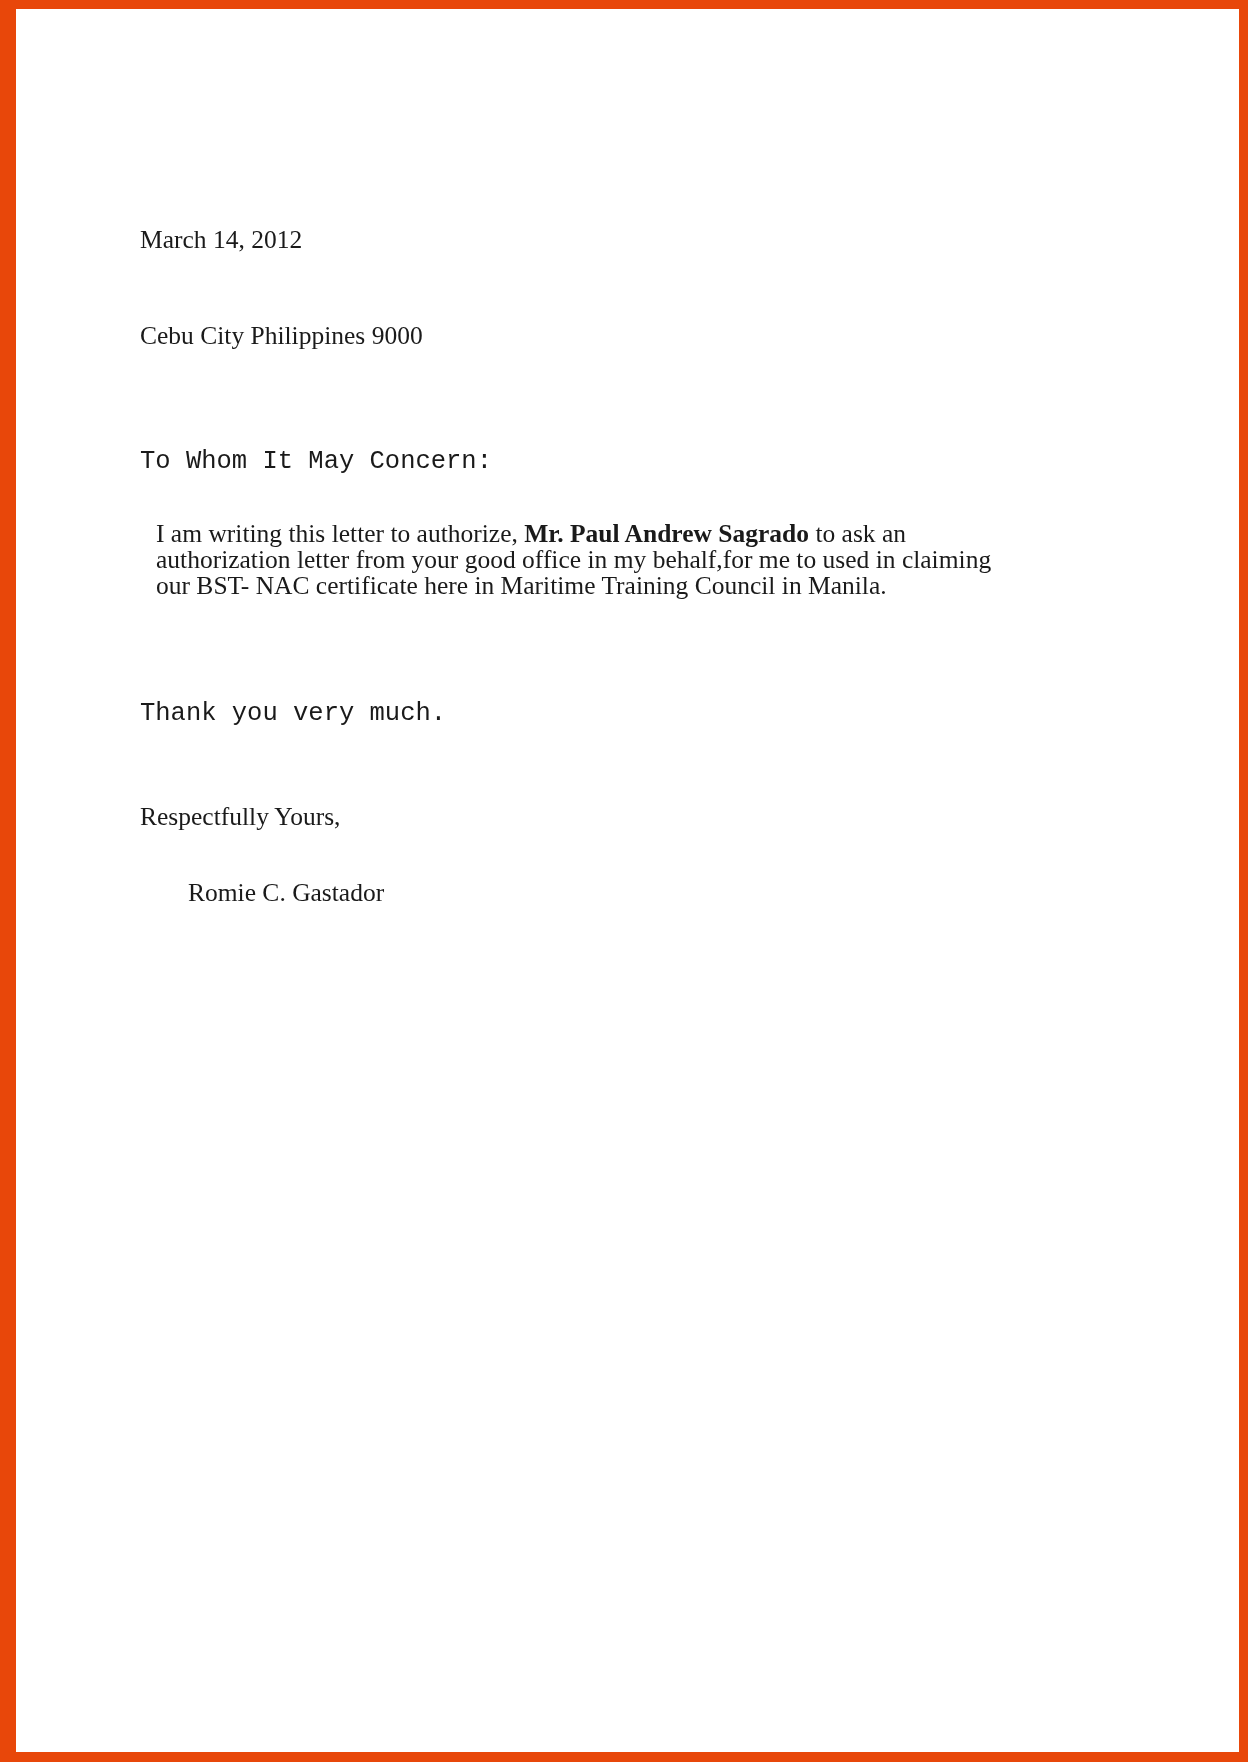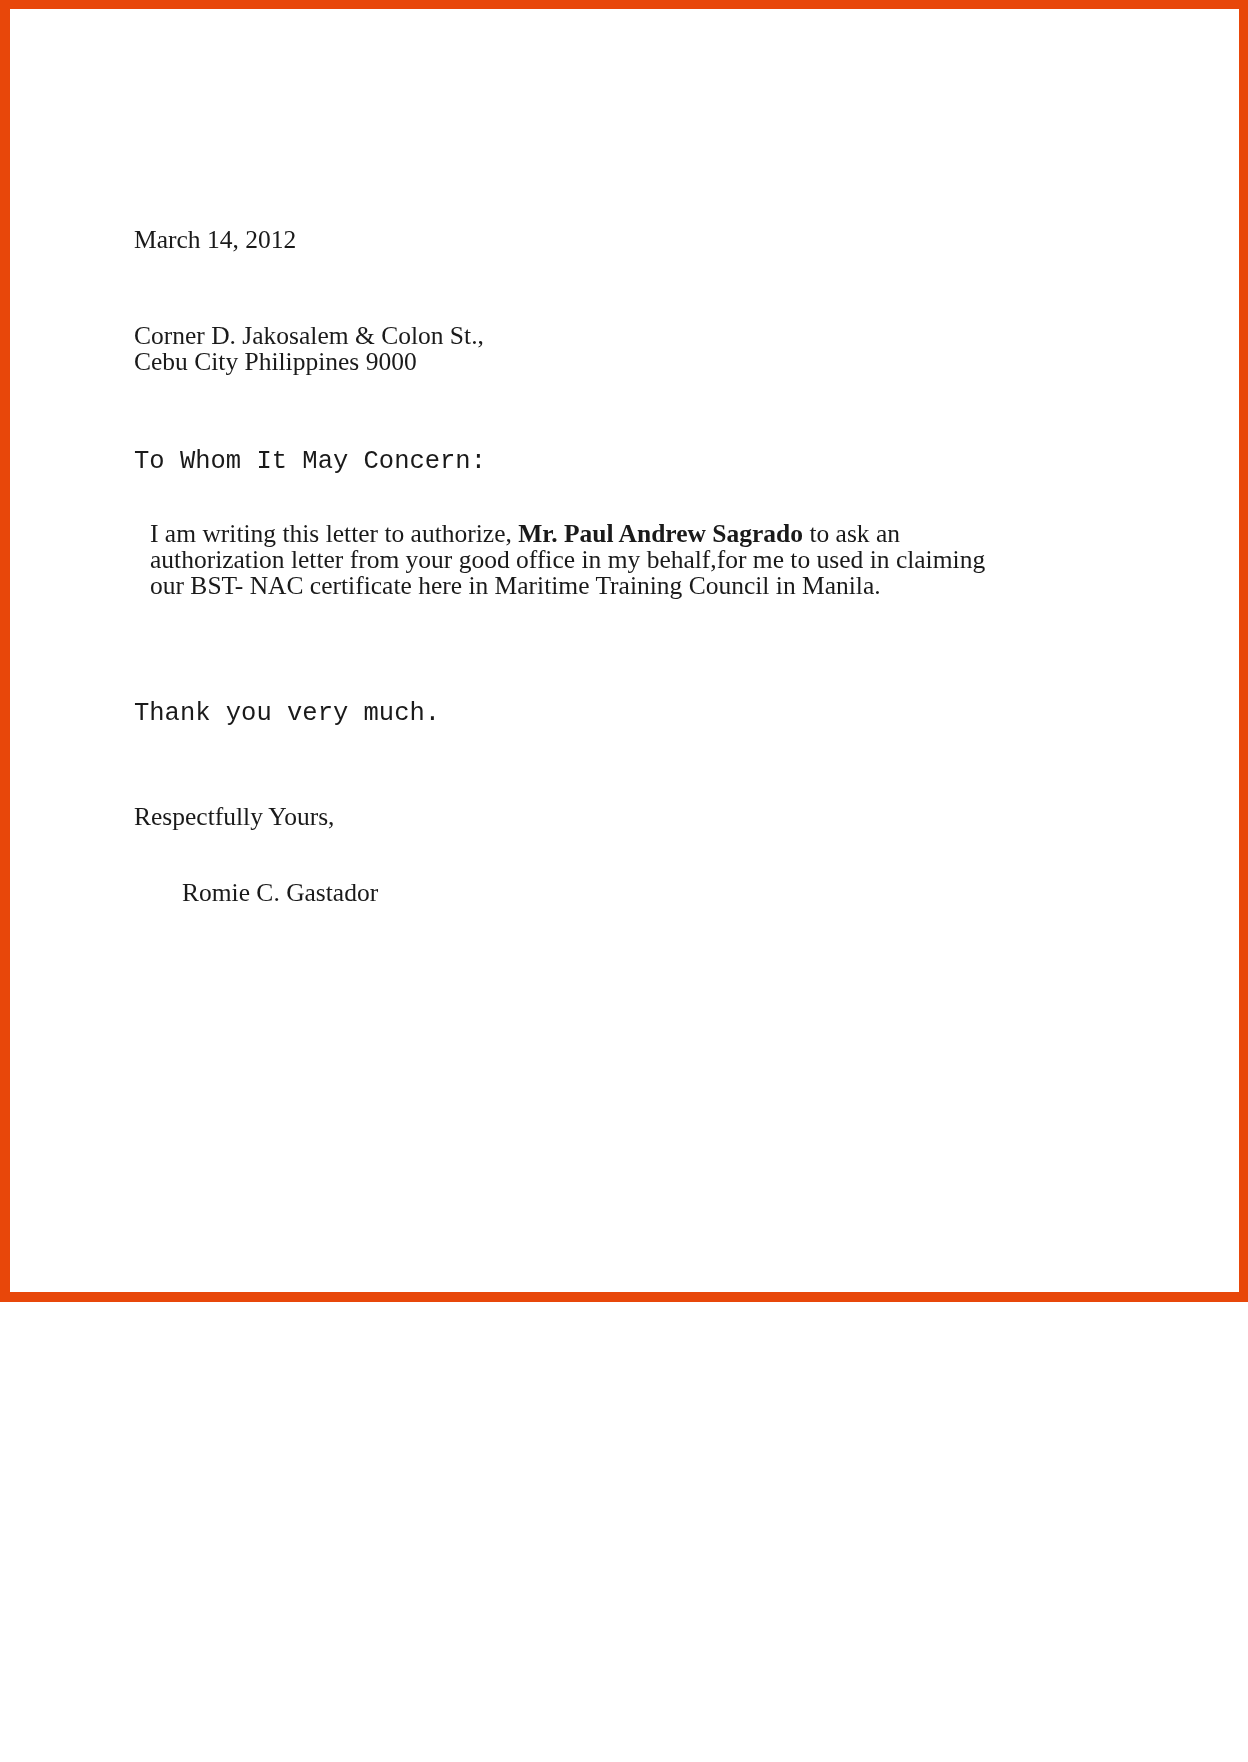--- a/index.html
+++ b/index.html
@@ -4,24 +4,24 @@
 <style>
   html, body {
     margin: 0;
     padding: 0;
     background: #ffffff;
   }
 
   .page-frame {
     position: relative;
     width: 1248px;
-    height: 1302px;
+    height: 1762px;
     box-sizing: border-box;
     background: #e8470a;
-    padding: 9px 9px 10px 10px;
+    padding: 9px 9px 10px 16px;
     overflow: hidden;
   }
 
   .page-sheet {
     position: relative;
     width: 100%;
     height: 100%;
     box-sizing: border-box;
     background: #ffffff;
     overflow: hidden;
@@ -107,21 +107,20 @@
 </head>
 <body>
 
 <div class="page-frame">
   <div class="page-sheet">
     <div class="letter">
 
       <div class="date-line">March 14, 2012</div>
 
       <div class="recipient-block">
-        <div class="addr-line">Corner D. Jakosalem &amp; Colon St.,</div>
         <div class="addr-line">Cebu City Philippines 9000</div>
       </div>
 
       <div class="salutation">To Whom It May Concern:</div>
 
       <div class="body-paragraph">
         <span>I am writing this letter to authorize,  </span><b>Mr. Paul Andrew Sagrado</b><span> to ask an authorization letter from your good office in my behalf,for me to used in claiming our BST- NAC certificate here in Maritime Training Council in Manila.</span>
       </div>
 
       <div class="thanks-line">Thank you very much.</div>

